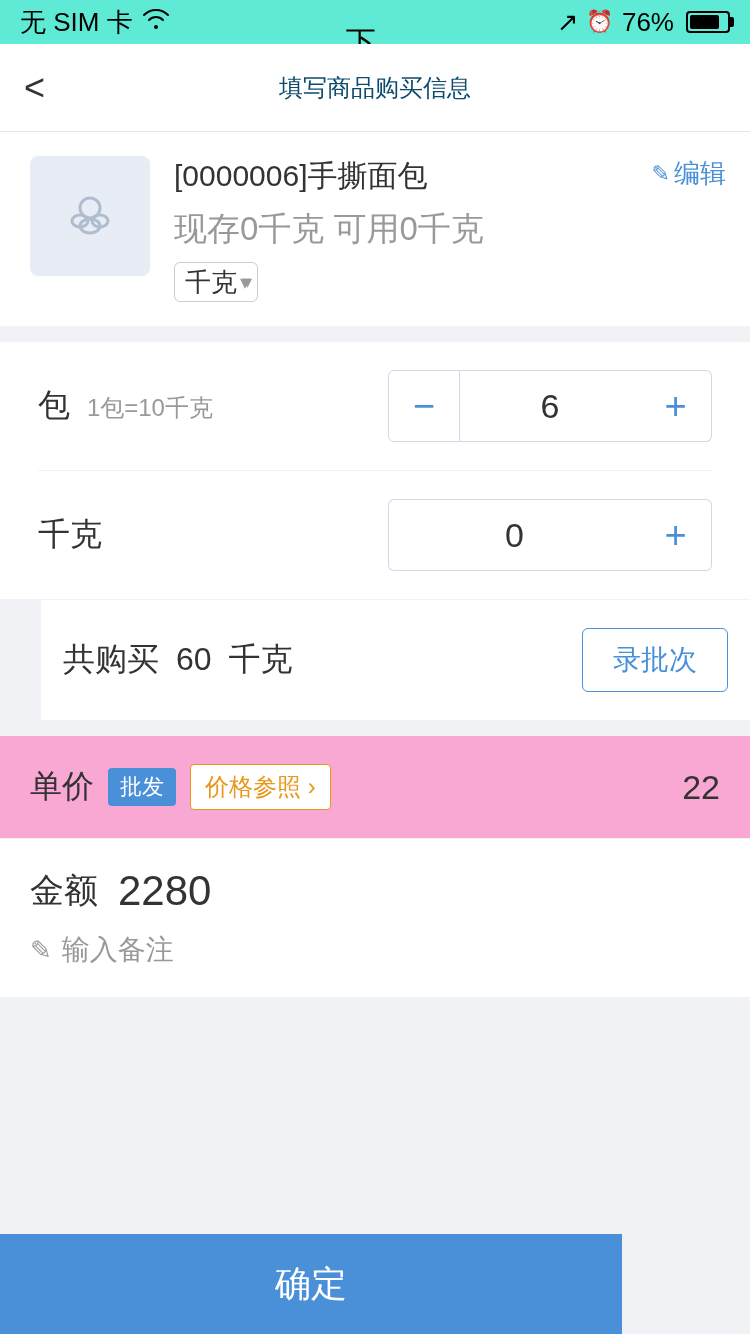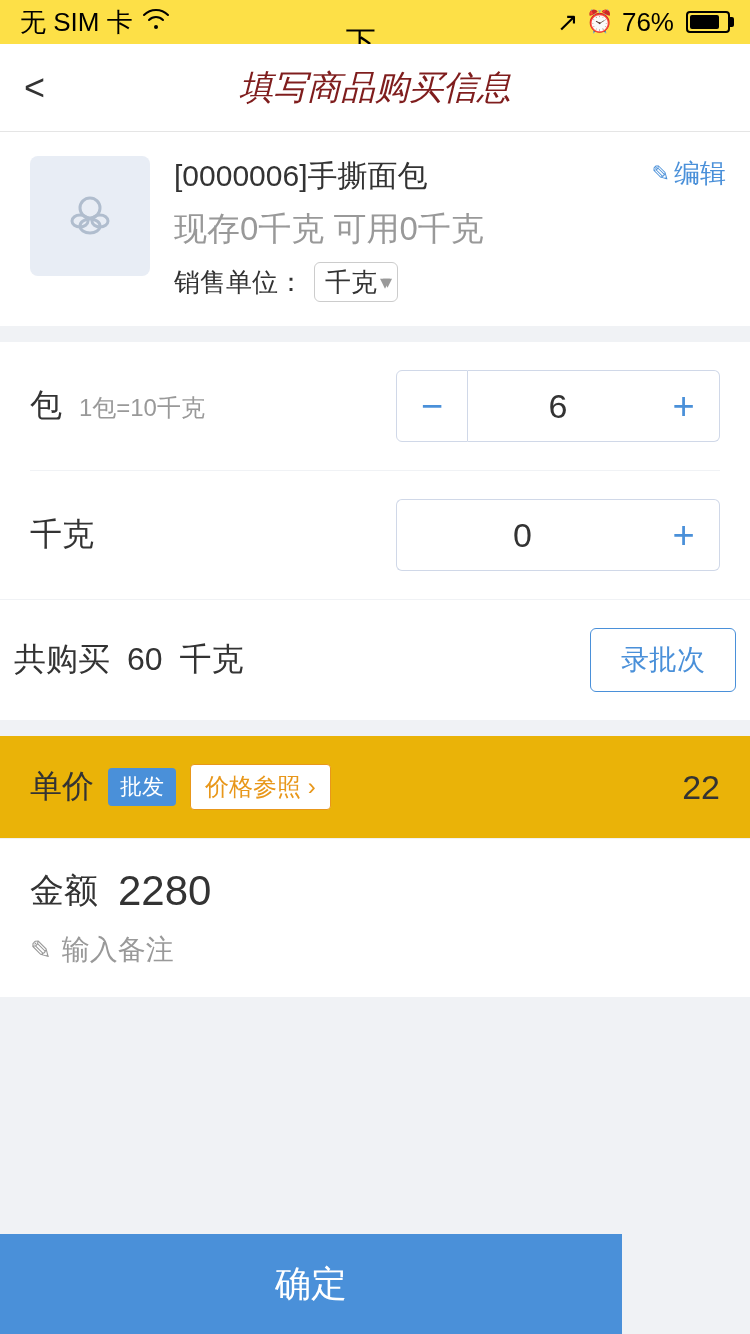--- a/index.html
+++ b/index.html
@@ -10,21 +10,21 @@
       font-family: -apple-system, 'PingFang SC', 'Helvetica Neue', Arial, sans-serif;
       background: #f0f2f5;
       font-size: 32px;
       color: #333;
     }
 
     
     .status-bar {
       width: 750px;
       height: 44px;
-      background: #fde047;
+      background: #5eead4;
       display: flex;
       align-items: center;
       justify-content: space-between;
       padding: 0 20px;
       font-size: 28px;
       color: #000;
     }
     .status-left {
       display: flex;
       align-items: center;
@@ -87,24 +87,23 @@
       position: relative;
     }
     .nav-back {
       position: absolute;
       left: 24px;
       font-size: 36px;
       color: #333;
       cursor: pointer;
     }
     .nav-title {
-      font-size: 34px;
+      font-size: 24px;
       font-weight: 500;
-      color: #7f1d1d;
-      font-style: italic;
+      color: #0c4a6e;
     }
 
     
     .product-card {
       background: #fff;
       margin-top: 0;
       padding: 24px 30px;
       display: flex;
       align-items: flex-start;
       gap: 24px;
@@ -178,21 +177,21 @@
       font-size: 26px;
       color: #4a90d9;
       display: flex;
       align-items: center;
       gap: 4px;
     }
 
     
     .quantity-section {
       background: #fff;
-      padding: 0 30px;
+      padding: 0 38px;
     }
     .quantity-row {
       display: flex;
       align-items: center;
       justify-content: space-between;
       padding: 28px 0;
       border-bottom: 1px solid #f0f2f5;
     }
     .quantity-hint {
       font-size: 24px;
@@ -239,36 +238,37 @@
       background: #fff;
       border-radius: 6px 0 0 6px;
     }
 
     
     .total-row {
       background: #fff;
       display: flex;
       align-items: center;
       justify-content: space-between;
-      padding: 28px 14px;
+      padding: 28px 22px;
       border-top: 8px solid #f0f2f5;
+      margin-left: 41px;
     }
     .batch-btn {
       border: 1px solid #4a90d9;
       color: #4a90d9;
       border-radius: 6px;
       padding: 12px 30px;
       font-size: 28px;
       background: #fff;
       cursor: pointer;
     }
 
     
     .price-section {
-      background: #eab308;
+      background: #f9a8d4;
       margin-top: 8px;
       padding: 28px 30px;
       display: flex;
       align-items: center;
       justify-content: space-between;
       border-bottom: 1px solid #f0f2f5;
     }
     .price-left {
       display: flex;
       align-items: center;
@@ -392,21 +392,20 @@
       <circle cx="30" cy="22" r="10" stroke="#7a8fa8" stroke-width="3"></circle>
       <ellipse cx="20" cy="35" rx="8" ry="6" stroke="#7a8fa8" stroke-width="3"></ellipse>
       <ellipse cx="40" cy="35" rx="8" ry="6" stroke="#7a8fa8" stroke-width="3"></ellipse>
       <ellipse cx="30" cy="40" rx="10" ry="7" stroke="#7a8fa8" stroke-width="3"></ellipse>
     </svg>
   </div>
   <div class="product-info">
     <div class="product-name">[0000006]手撕面包</div>
     <div class="product-stock">现存0千克   可用0千克</div>
     <div class="product-unit-row">
-      <span>销售单位：</span>
       <div class="unit-select-wrap">
         <select class="unit-select">
           <option>千克</option>
         </select>
         <span style="position:absolute;right:8px;top:50%;transform:translateY(-50%);font-size:20px;color:#999;pointer-events:none;">▾</span>
       </div>
     </div>
   </div>
   <div class="edit-btn">
     <span style="font-size:22px;">✎</span>

